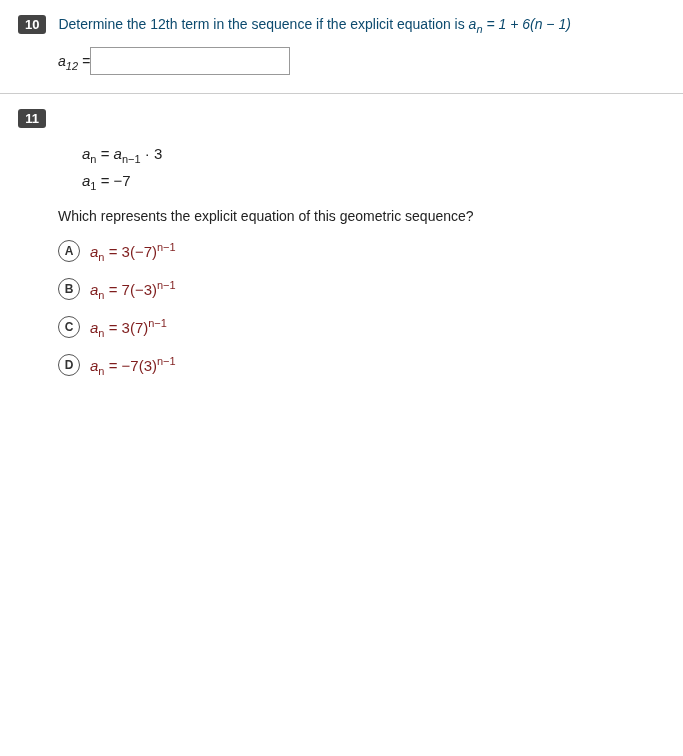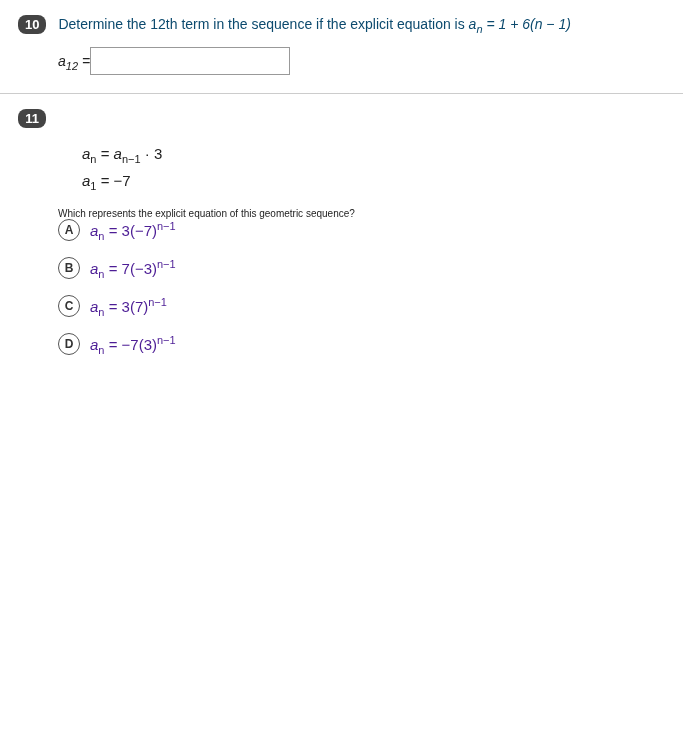--- a/index.html
+++ b/index.html
@@ -31,21 +31,21 @@
       gap: 12px;
       margin-bottom: 12px;
     }
 
     .question-number {
       background: #444;
       color: #fff;
       font-weight: bold;
       font-size: 13px;
       padding: 2px 7px;
-      border-radius: 8px;
+      border-radius: 3px;
       min-width: 28px;
       text-align: center;
       flex-shrink: 0;
       margin-top: 1px;
     }
 
     .question-text {
       font-size: 14px;
       line-height: 1.5;
       color: #0c4a6e;
@@ -86,22 +86,23 @@
     }
 
     .formula-line {
       font-size: 15px;
       line-height: 1.8;
       color: #222;
     }
 
     .which-text {
       margin-left: 40px;
-      font-size: 10px;
-      color: #222;
+      font-size: 14px;
+      color: #222;
+      margin-bottom: 16px;
     }
 
     .choices {
       margin-left: 40px;
       display: flex;
       flex-direction: column;
       gap: 16px;
     }
 
     .choice-item {
@@ -120,21 +121,21 @@
       align-items: center;
       justify-content: center;
       font-size: 12px;
       font-weight: bold;
       color: #333;
       flex-shrink: 0;
     }
 
     .choice-formula {
       font-size: 15px;
-      color: #4c1d95;
+      color: #7f1d1d;
     }
 
     
     .math-italic {
       font-style: italic;
     }
 
     sup {
       font-size: 11px;
       vertical-align: super;

